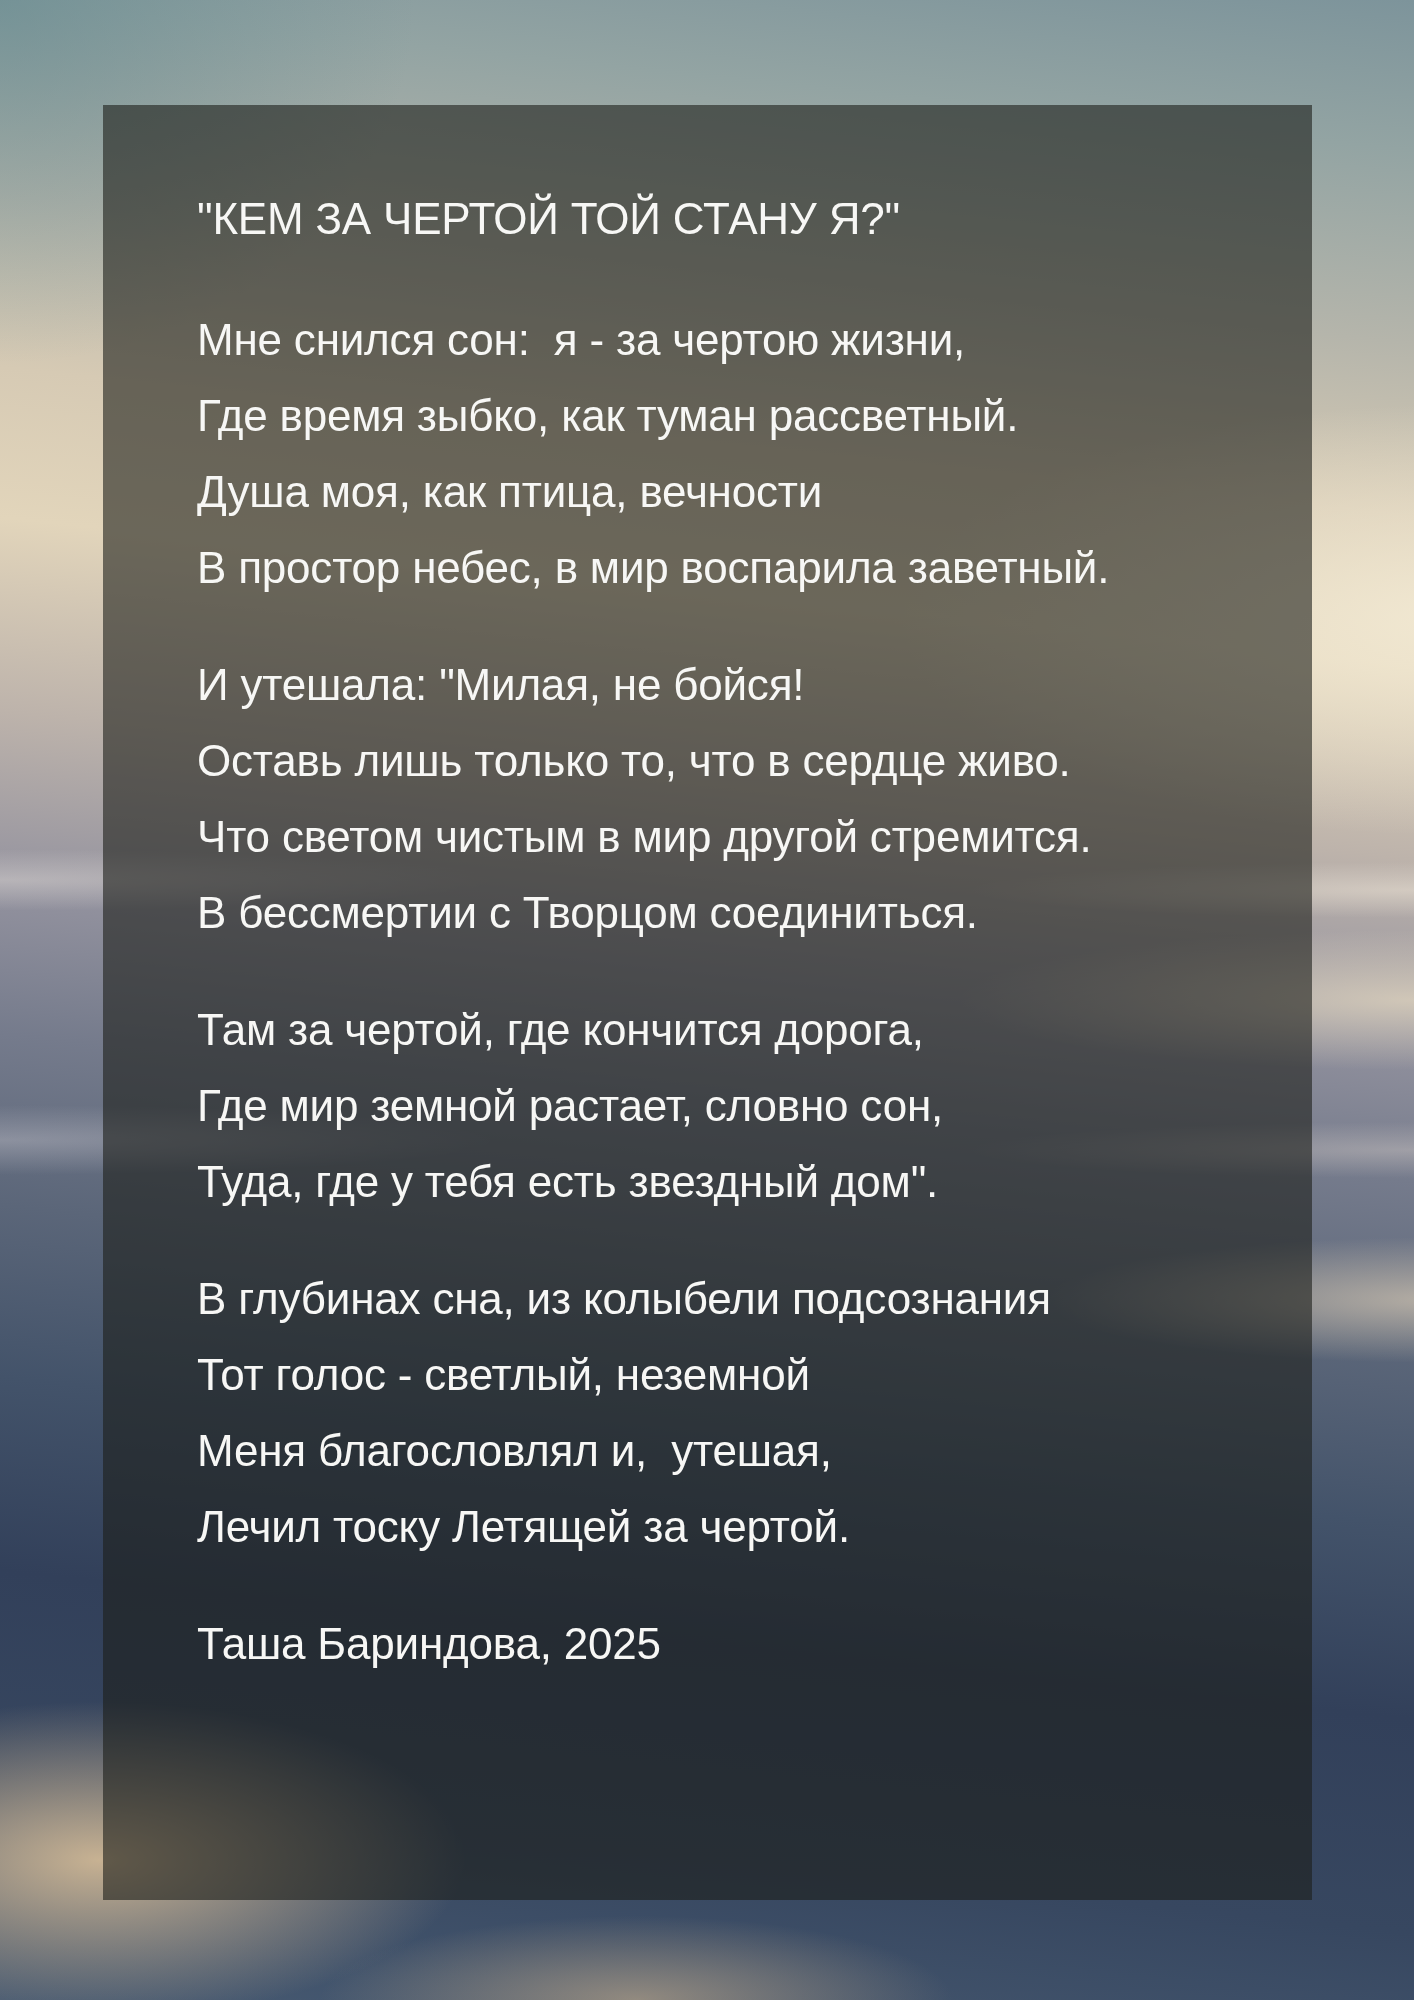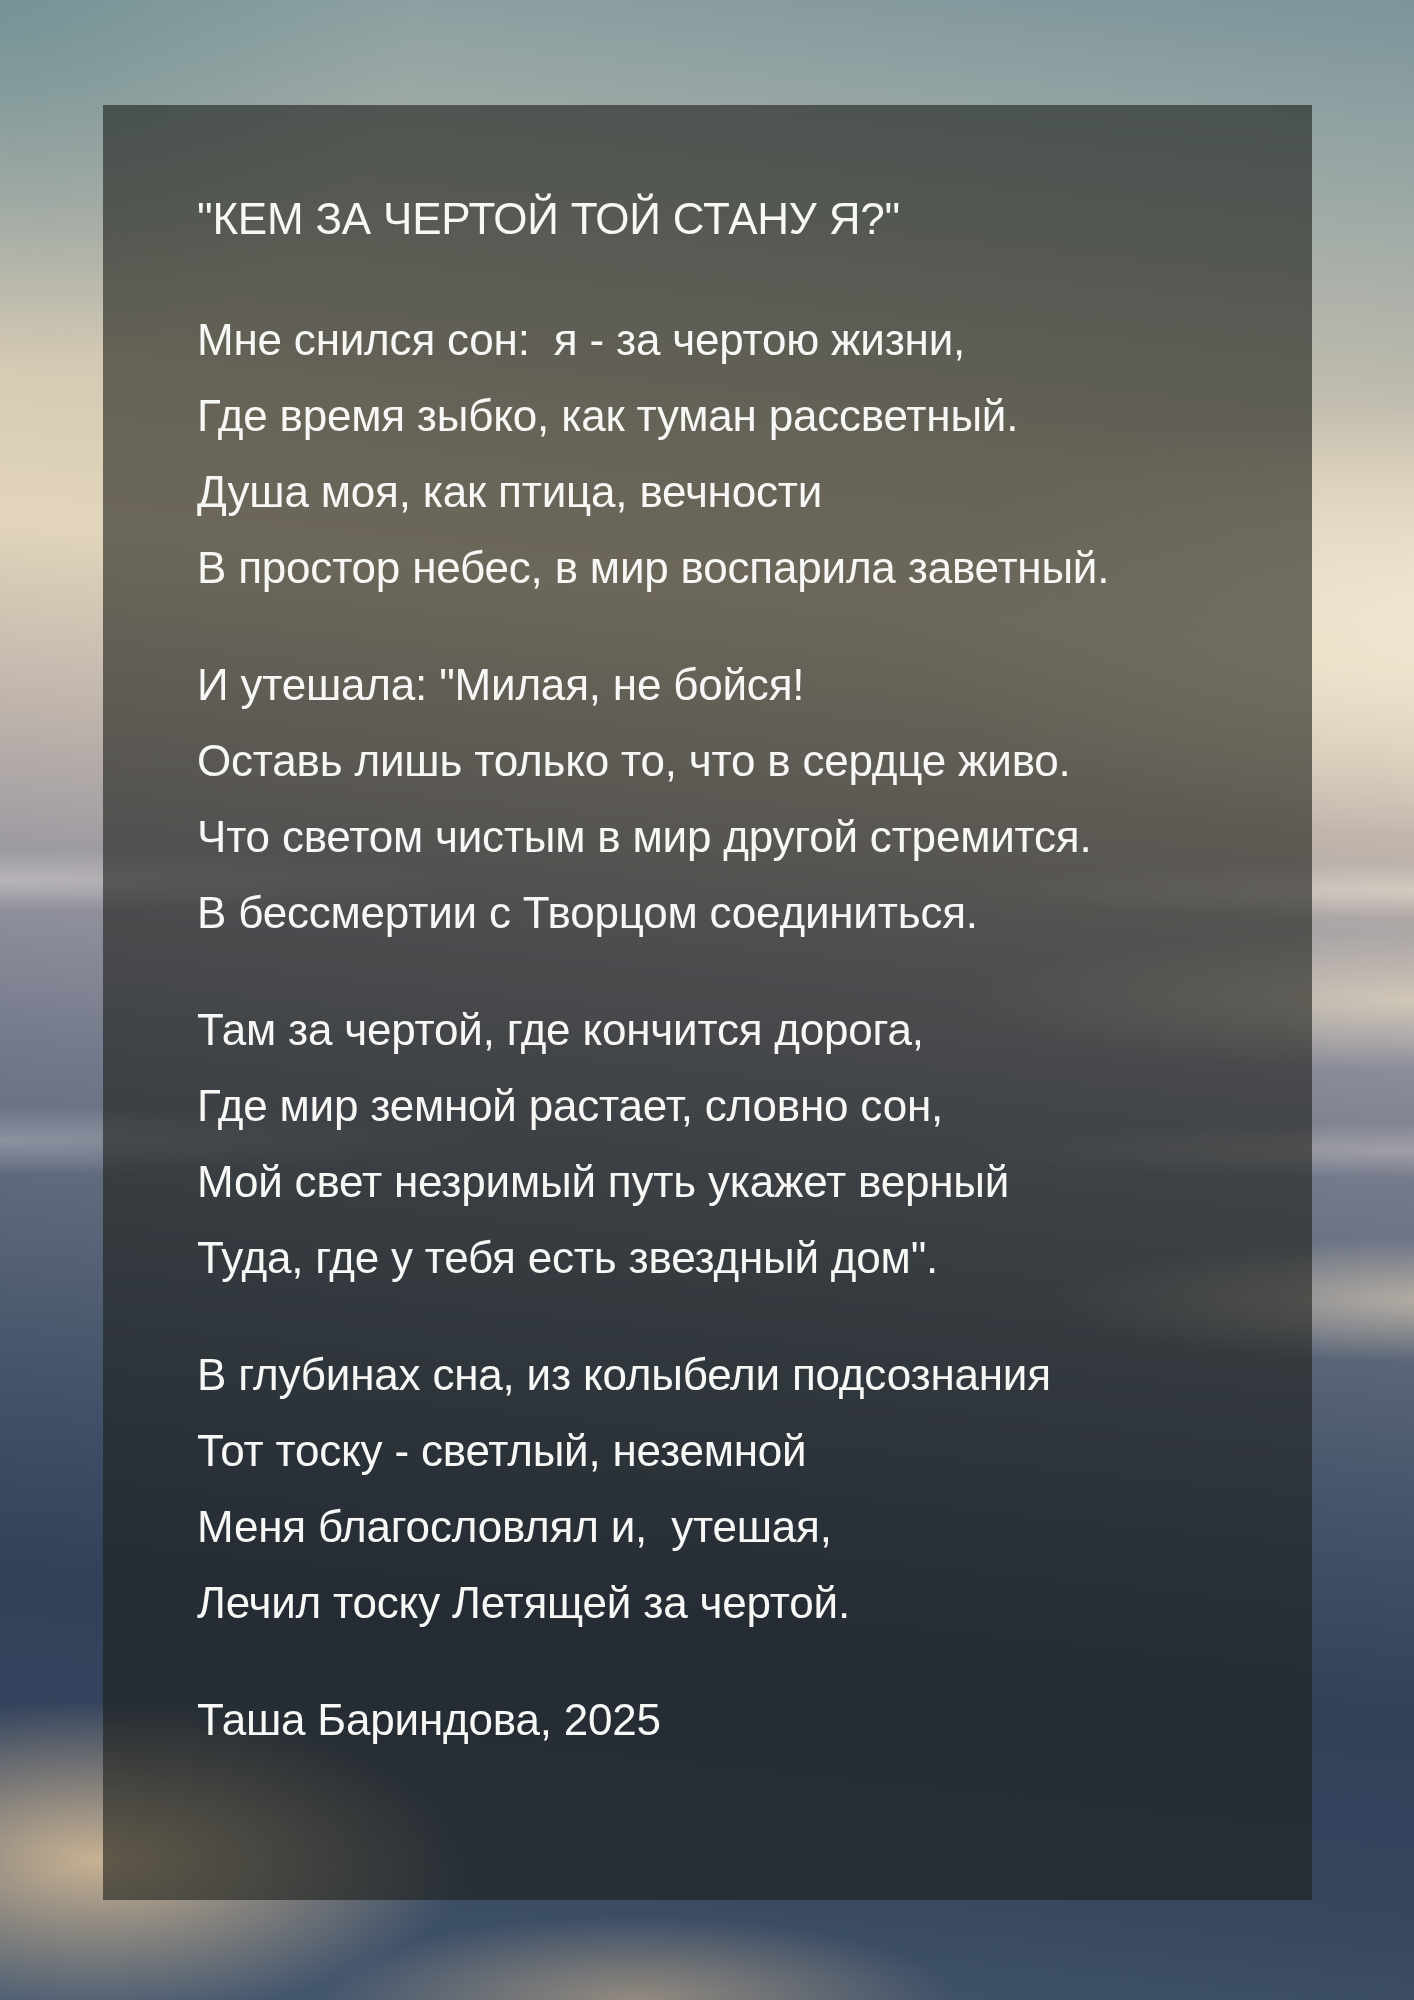--- a/index.html
+++ b/index.html
@@ -74,26 +74,25 @@
     <div class="stanza">
       <div class="line">И утешала: "Милая, не бойся!</div>
       <div class="line">Оставь лишь только то, что в сердце живо.</div>
       <div class="line">Что светом чистым в мир другой стремится.</div>
       <div class="line">В бессмертии с Творцом соединиться.</div>
     </div>
 
     <div class="stanza">
       <div class="line">Там за чертой, где кончится дорога,</div>
       <div class="line">Где мир земной растает, словно сон,</div>
-      <div class="line">Мой свет незримый путь укажет верный</div>
       <div class="line">Туда, где у тебя есть звездный дом".</div>
     </div>
 
     <div class="stanza">
       <div class="line">В глубинах сна, из колыбели подсознания</div>
-      <div class="line">Тот тоску - светлый, неземной</div>
+      <div class="line">Тот голос - светлый, неземной</div>
       <div class="line">Меня благословлял и,  утешая,</div>
       <div class="line">Лечил тоску Летящей за чертой.</div>
     </div>
 
     <div class="line author">Таша Бариндова, 2025</div>
   </div>
 </div>
 
 </body></html>

